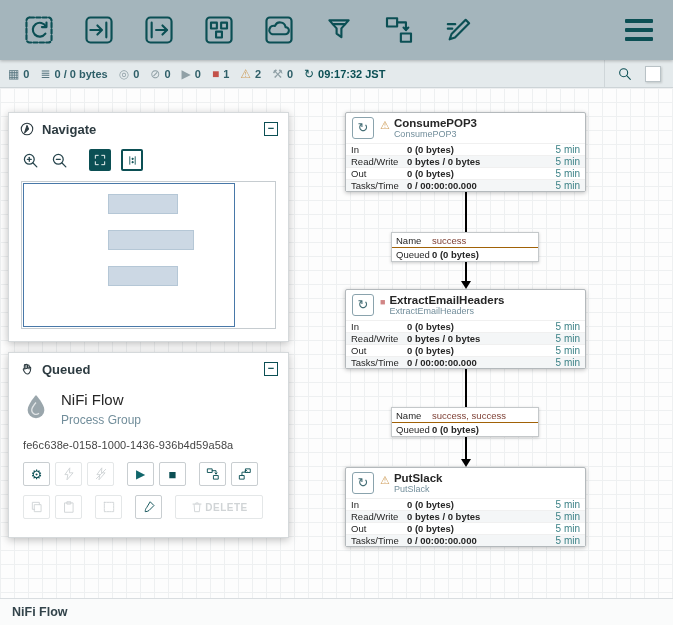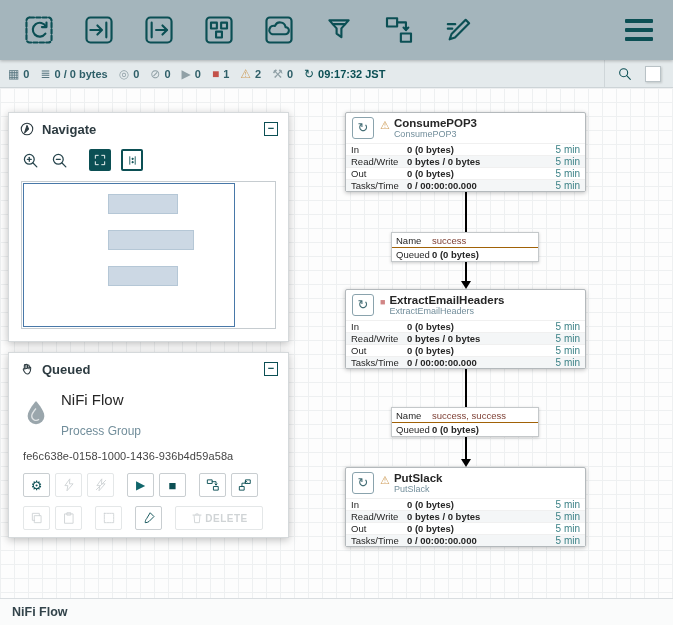--- a/index.html
+++ b/index.html
@@ -53,21 +53,21 @@
   .nbtn.fit svg{width:14px;height:14px}
   .nbtn.one{width:22px;height:22px;border:2px solid #0b4f54;color:#0b4f54;border-radius:2px}
   .nbtn.one svg{width:13px;height:13px}
   .minimap{position:relative;margin:4px 12px 12px;width:255px;height:148px;border:1px solid #c6ccd0;background:#fff}
   .mini-node{position:absolute;background:#ccd8e4;border:1px solid #b5c7d6}
   .mini-viewport{position:absolute;border:1px solid #4878a8}
 
   .flow-row{display:flex;align-items:center;gap:12px;padding:6px 14px 2px}
   .flow-row svg{width:26px;height:34px}
   .flow-name{font-size:15px;color:#262626}
-  .flow-type{font-size:12px;color:#728e9b;margin-top:16px}
+  .flow-type{font-size:12px;color:#728e9b;margin-top:5px}
   .flow-id{padding:10px 14px 2px;font-size:11px;color:#454545;letter-spacing:.1px}
   .obtn-row{display:flex;align-items:center;gap:5px;padding:9px 14px 0}
   .obtn{width:27px;height:24px;border:1px solid #c9ced1;background:#fff;border-radius:2px;color:#0b4f54;display:flex;align-items:center;justify-content:center;font-size:13px;cursor:pointer;position:relative}
   .obtn svg{width:14px;height:14px}
   .obtn.play{color:#10666b;font-size:12px}
   .obtn.disabled{color:#d0d4d6;border-color:#e4e7e8;cursor:default}
   .obtn.gap{margin-left:8px}
   .del-btn{width:88px;height:24px;gap:1px;font-size:10px;font-weight:bold;letter-spacing:.5px}
 
   

